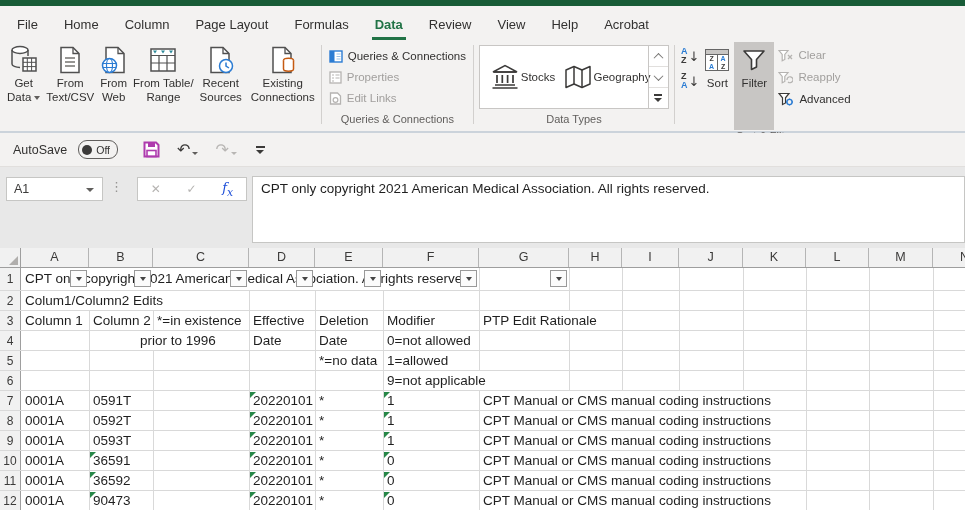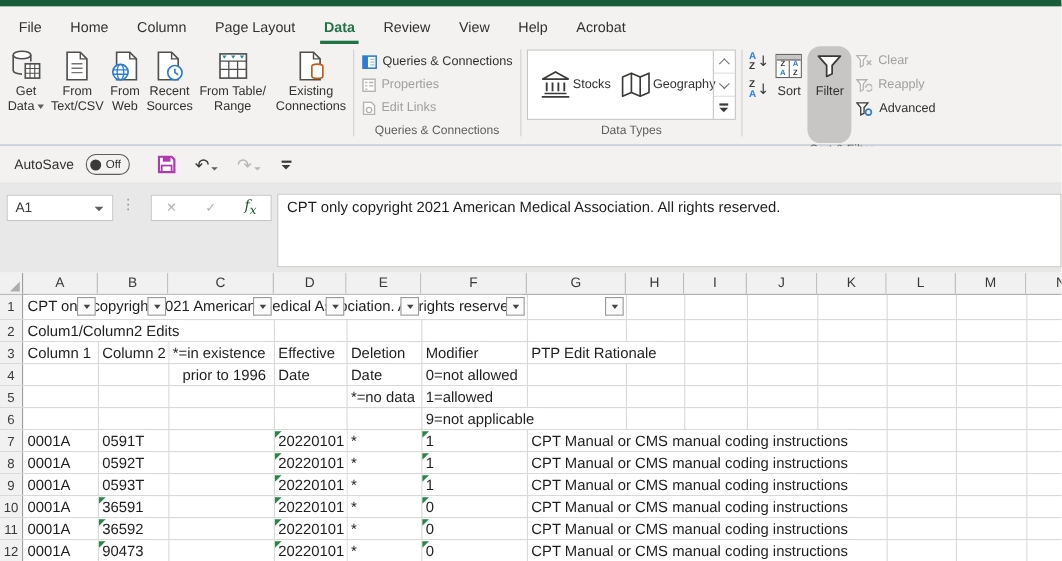--- a/index.html
+++ b/index.html
@@ -42,21 +42,21 @@
   .azcol{display:flex;flex-direction:column;gap:7px;padding:5px 3px 0 3px;}
   .azbtn{display:flex;align-items:center;}
   .azletters{display:flex;flex-direction:column;font-weight:bold;font-size:9px;line-height:9px;}
   .azarrow{font-family:"DejaVu Sans",sans-serif;font-size:13px;color:#3B3A39;margin-left:1px;}
   .blue{color:#2B7CD3;} .dark{color:#3B3A39;}
   .sticon{width:24px;height:22px;background:#fff;border:1px solid #666;display:flex;flex-direction:column;box-sizing:border-box;}
   .sthead{height:4px;background:#C8C6C4;border-bottom:1px solid #666;}
   .stbody{flex:1;display:flex;}
   .stcol{flex:1;display:flex;flex-direction:column;align-items:center;justify-content:space-evenly;font-weight:bold;font-size:7px;line-height:7px;}
   .stcol+.stcol{border-left:1px solid #666;}
-  .filterbig{background:#C8C6C4;margin:0 2px;padding:2px 7px 0 7px;height:88px;box-sizing:border-box;border-radius:12px;}
+  .filterbig{background:#C8C6C4;margin:0 2px;padding:2px 7px 0 7px;height:88px;box-sizing:border-box;}
   .sfstack{display:flex;flex-direction:column;gap:6px;padding:5px 2px 0 2px;}
   
   #qat{left:0;top:133px;width:965px;height:34px;background:#F3F2F1;border-bottom:1px solid #E1DFDD;
        box-sizing:border-box;display:flex;align-items:center;padding-left:13px;gap:11px;}
   #autosave-label{font-size:12.5px;color:#323130;}
   .toggle{display:flex;align-items:center;gap:4px;border:1px solid #605E5C;border-radius:9px;height:17px;padding:0 7px 0 3px;}
   .knob{width:10px;height:10px;border-radius:50%;background:#3B3A39;}
   .toggle .state{font-size:10.5px;color:#323130;}
   .glyph{font-family:"DejaVu Sans",sans-serif;}
   .undo{font-size:16px;color:#3B3A39;}
@@ -65,21 +65,21 @@
   .caret-sm.dis{border-top-color:#B8B6B4;}
   
   #fband{left:0;top:167px;width:965px;height:81px;background:#E8E8E8;}
   #namebox{left:6px;top:10px;width:97px;height:24px;background:#fff;border:1px solid #C6C6C4;box-sizing:border-box;
            display:flex;align-items:center;padding-left:7px;font-size:12.5px;color:#3B3A39;}
   #namebox .nb-caret{position:absolute;right:8px;top:10px;width:0;height:0;border-left:4px solid transparent;border-right:4px solid transparent;border-top:4.5px solid #605E5C;}
   #fdots{left:110px;top:12px;color:#979593;font-size:13px;}
   #fxbox{left:137px;top:10px;width:110px;height:24px;background:#fff;border:1px solid #C6C6C4;box-sizing:border-box;
          display:flex;align-items:center;justify-content:space-around;}
   .fx-x,.fx-ck{font-family:"DejaVu Sans",sans-serif;font-size:12px;color:#B5B3B1;}
-  .fx-fx{font-family:"DejaVu Serif",serif;font-style:italic;font-size:13px;color:#14532d;}
+  .fx-fx{font-family:"DejaVu Serif",serif;font-style:italic;font-size:13px;color:#1d4ed8;}
   #finput{left:252px;top:9px;width:713px;height:67px;background:#fff;border:1px solid #C6C6C4;box-sizing:border-box;
           padding:4px 8px;font-size:13.5px;color:#1F1F1F;}
   
   #grid{left:0;top:248px;width:965px;height:262px;background:#fff;overflow:hidden;}
   #colheaders{position:absolute;left:0;top:0;width:997px;height:20px;background:#F1F1F1;border-bottom:1px solid #9E9E9E;box-sizing:border-box;}
   .colhdr{position:absolute;top:0;height:19px;line-height:19px;text-align:center;font-size:12.5px;color:#3B3A39;
           border-right:1px solid #B5B5B5;box-sizing:border-box;background:#F1F1F1;}
   #corner{position:absolute;left:0;top:0;width:21px;height:19px;background:#F1F1F1;border-right:1px solid #9E9E9E;box-sizing:border-box;z-index:5;}
   #corner .ctri{position:absolute;right:2px;bottom:2px;width:0;height:0;border-left:9px solid transparent;border-bottom:9px solid #B0AEAC;}
   .grow{position:absolute;left:0;width:997px;border-bottom:1px solid #D9D9D9;box-sizing:content-box;}
@@ -97,20 +97,21 @@
 <body>
 
 <div id="titlestrip" class="abs"></div>
 
 <div id="ribbon" class="abs">
   <div id="tabsrow">
     <div class="tab">File</div>
     <div class="tab">Home</div>
     <div class="tab">Column</div>
     <div class="tab">Page Layout</div>
+    <div class="tab">Formulas</div>
     <div class="tab active">Data</div>
     <div class="tab">Review</div>
     <div class="tab">View</div>
     <div class="tab">Help</div>
     <div class="tab">Acrobat</div>
   </div>
   <div id="ribbonbody">
 
     <div class="rgroup">
       <div class="rgc">
@@ -146,40 +147,40 @@
                 <circle cx="8.5" cy="19.5" r="7" fill="#fff" stroke="#2B7CD3" stroke-width="1.5"></circle>
                 <ellipse cx="8.5" cy="19.5" rx="3" ry="7" fill="none" stroke="#2B7CD3" stroke-width="1.2"></ellipse>
                 <path d="M2 17.5 h13 M2 21.5 h13" stroke="#2B7CD3" stroke-width="1.2"></path>
               </svg>
           </span>
           <span>From</span>
           <span>Web</span>
         </div>
         <div class="bigbtn">
           <span class="bicon">
+            <svg width="28" height="26" viewBox="0 0 28 26">
+                <rect x="2" y="2" width="24" height="22" fill="#fff" stroke="#505050" stroke-width="1.5"></rect>
+                <path d="M2 8.5 h24 M2 16 h24 M10 8.5 V24 M18 8.5 V24" stroke="#505050" stroke-width="1.2"></path>
+                <path d="M4 3.5 h4 l-2 3 z M12 3.5 h4 l-2 3 z M20 3.5 h4 l-2 3 z" fill="#2E8B9A"></path>
+              </svg>
+          </span>
+          <span>From Table/</span>
+          <span>Range</span>
+        </div>
+        <div class="bigbtn">
+          <span class="bicon">
             <svg width="26" height="28" viewBox="0 0 26 28">
                 <path d="M3 1.5 h12 L21 7.5 v19 H3 z" fill="#fff" stroke="#505050" stroke-width="1.5"></path>
                 <path d="M15 1.5 V7.5 H21" fill="none" stroke="#505050" stroke-width="1.3"></path>
                 <circle cx="18" cy="20" r="6.5" fill="#fff" stroke="#2B7CD3" stroke-width="1.5"></circle>
                 <path d="M18 16.5 V20 l3 2" fill="none" stroke="#2B7CD3" stroke-width="1.5"></path>
               </svg>
           </span>
           <span>Recent</span>
           <span>Sources</span>
-        </div>
-        <div class="bigbtn">
-          <span class="bicon">
-            <svg width="28" height="26" viewBox="0 0 28 26">
-                <rect x="2" y="2" width="24" height="22" fill="#fff" stroke="#505050" stroke-width="1.5"></rect>
-                <path d="M2 8.5 h24 M2 16 h24 M10 8.5 V24 M18 8.5 V24" stroke="#505050" stroke-width="1.2"></path>
-                <path d="M4 3.5 h4 l-2 3 z M12 3.5 h4 l-2 3 z M20 3.5 h4 l-2 3 z" fill="#2E8B9A"></path>
-              </svg>
-          </span>
-          <span>From Table/</span>
-          <span>Range</span>
         </div>
         <div class="rdiv"></div>
         <div class="bigbtn">
           <span class="bicon">
             <svg width="26" height="28" viewBox="0 0 26 28">
                 <path d="M3 1.5 h12 L21 7.5 v19 H3 z" fill="#fff" stroke="#505050" stroke-width="1.5"></path>
                 <path d="M15 1.5 V7.5 H21" fill="none" stroke="#505050" stroke-width="1.3"></path>
                 <ellipse cx="18.5" cy="14.5" rx="5" ry="2.2" fill="#fff" stroke="#C55A11" stroke-width="1.5"></ellipse>
                 <path d="M13.5 14.5 V23 c0 1.2 2.2 2.2 5 2.2 s5 -1 5 -2.2 V14.5" fill="#fff" stroke="#C55A11" stroke-width="1.5"></path>
               </svg>
@@ -493,21 +494,21 @@
         <div class="vline" style="left: 383px;"></div>
         <div class="vline" style="left: 479px;"></div>
         <div class="vline" style="left: 569px;"></div>
         <div class="vline" style="left: 622px;"></div>
         <div class="vline" style="left: 679px;"></div>
         <div class="vline" style="left: 743px;"></div>
         <div class="vline" style="left: 806px;"></div>
         <div class="vline" style="left: 869px;"></div>
         <div class="vline" style="left: 933px;"></div>
         <div class="rowhdr">4</div>
-        <div class="cell" style="left: 166px; height: 19px; line-height: 19px; text-align: center;">prior to 1996</div>
+        <div class="cell" style="left: 140px; height: 19px; line-height: 19px; text-align: center;">prior to 1996</div>
         <div class="cell" style="left: 253px; height: 19px; line-height: 19px;">Date</div>
         <div class="cell" style="left: 319px; height: 19px; line-height: 19px;">Date</div>
         <div class="cell" style="left: 387px; height: 19px; line-height: 19px;">0=not allowed</div>
       </div>
       <div class="grow" style="top: 103px; height: 19px;">
         <div class="vline" style="left: 89px;"></div>
         <div class="vline" style="left: 153px;"></div>
         <div class="vline" style="left: 249px;"></div>
         <div class="vline" style="left: 315px;"></div>
         <div class="vline" style="left: 383px;"></div>

